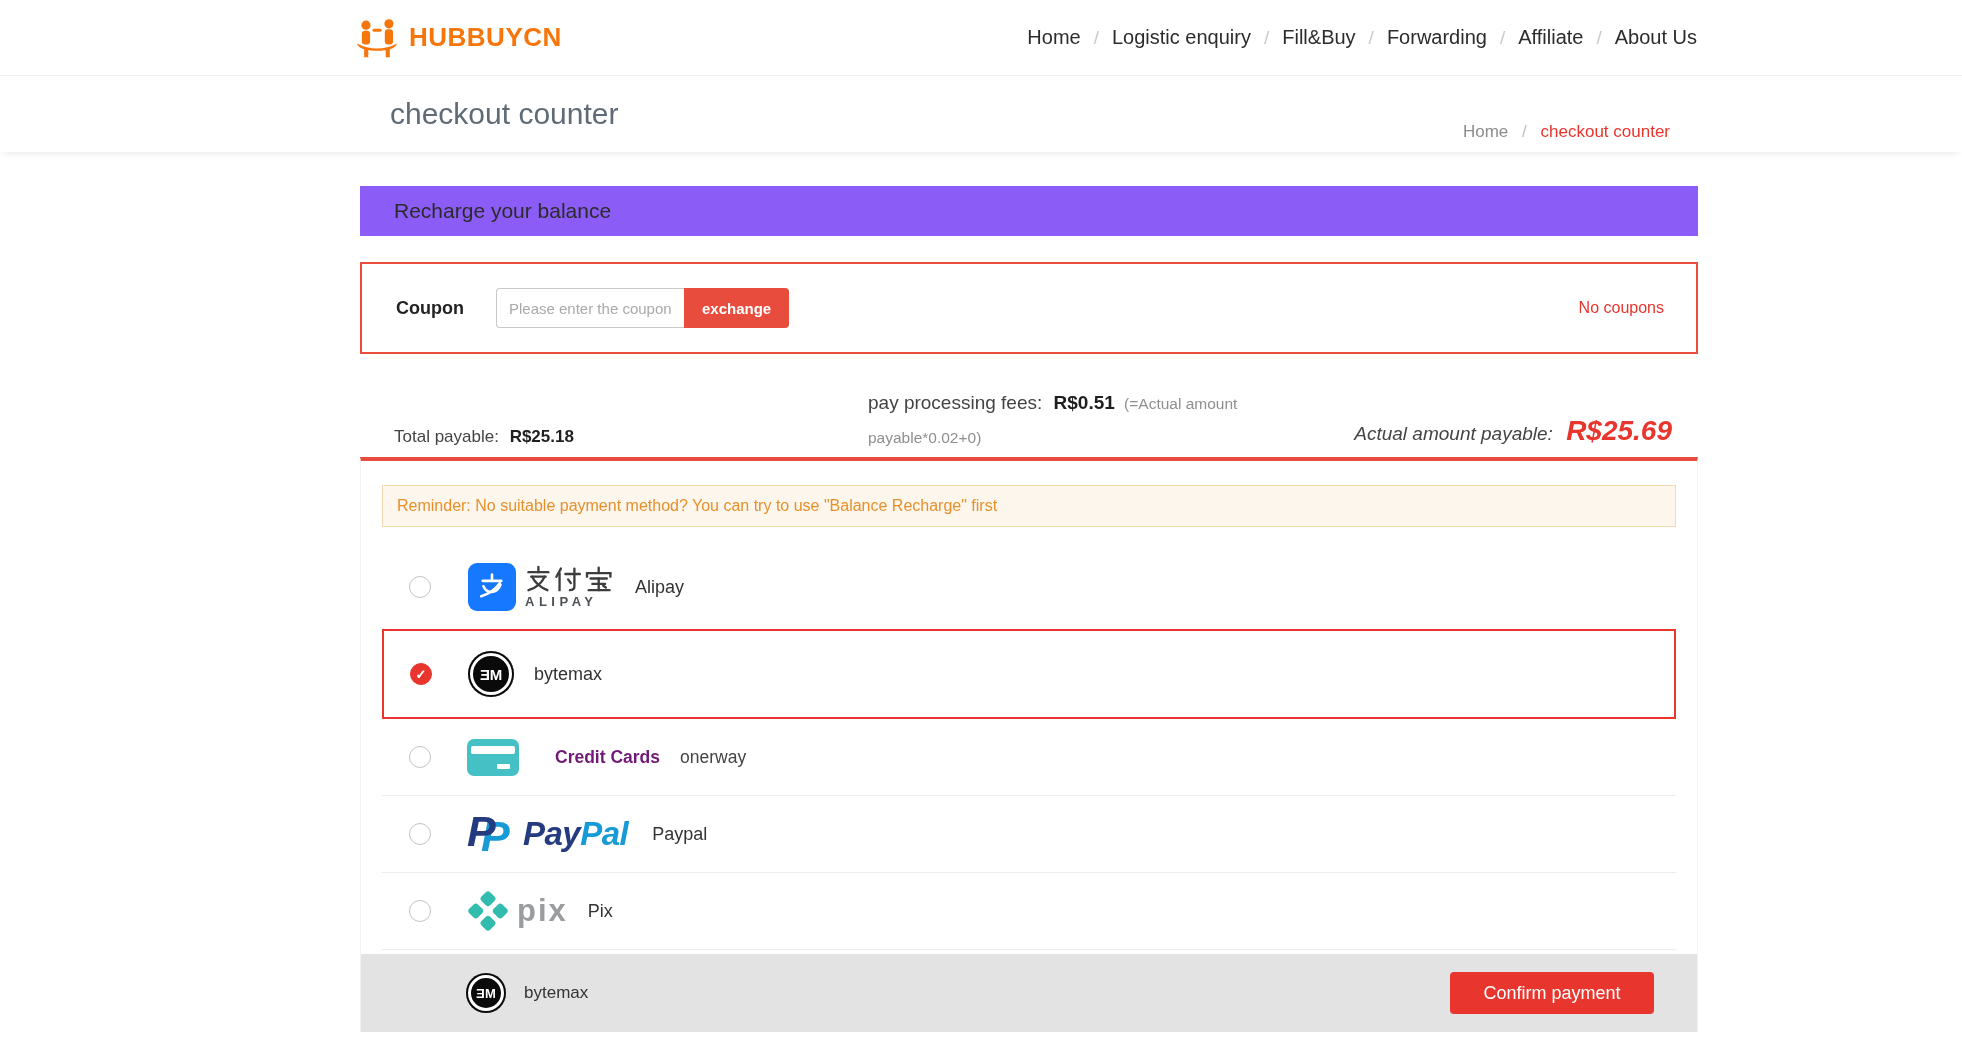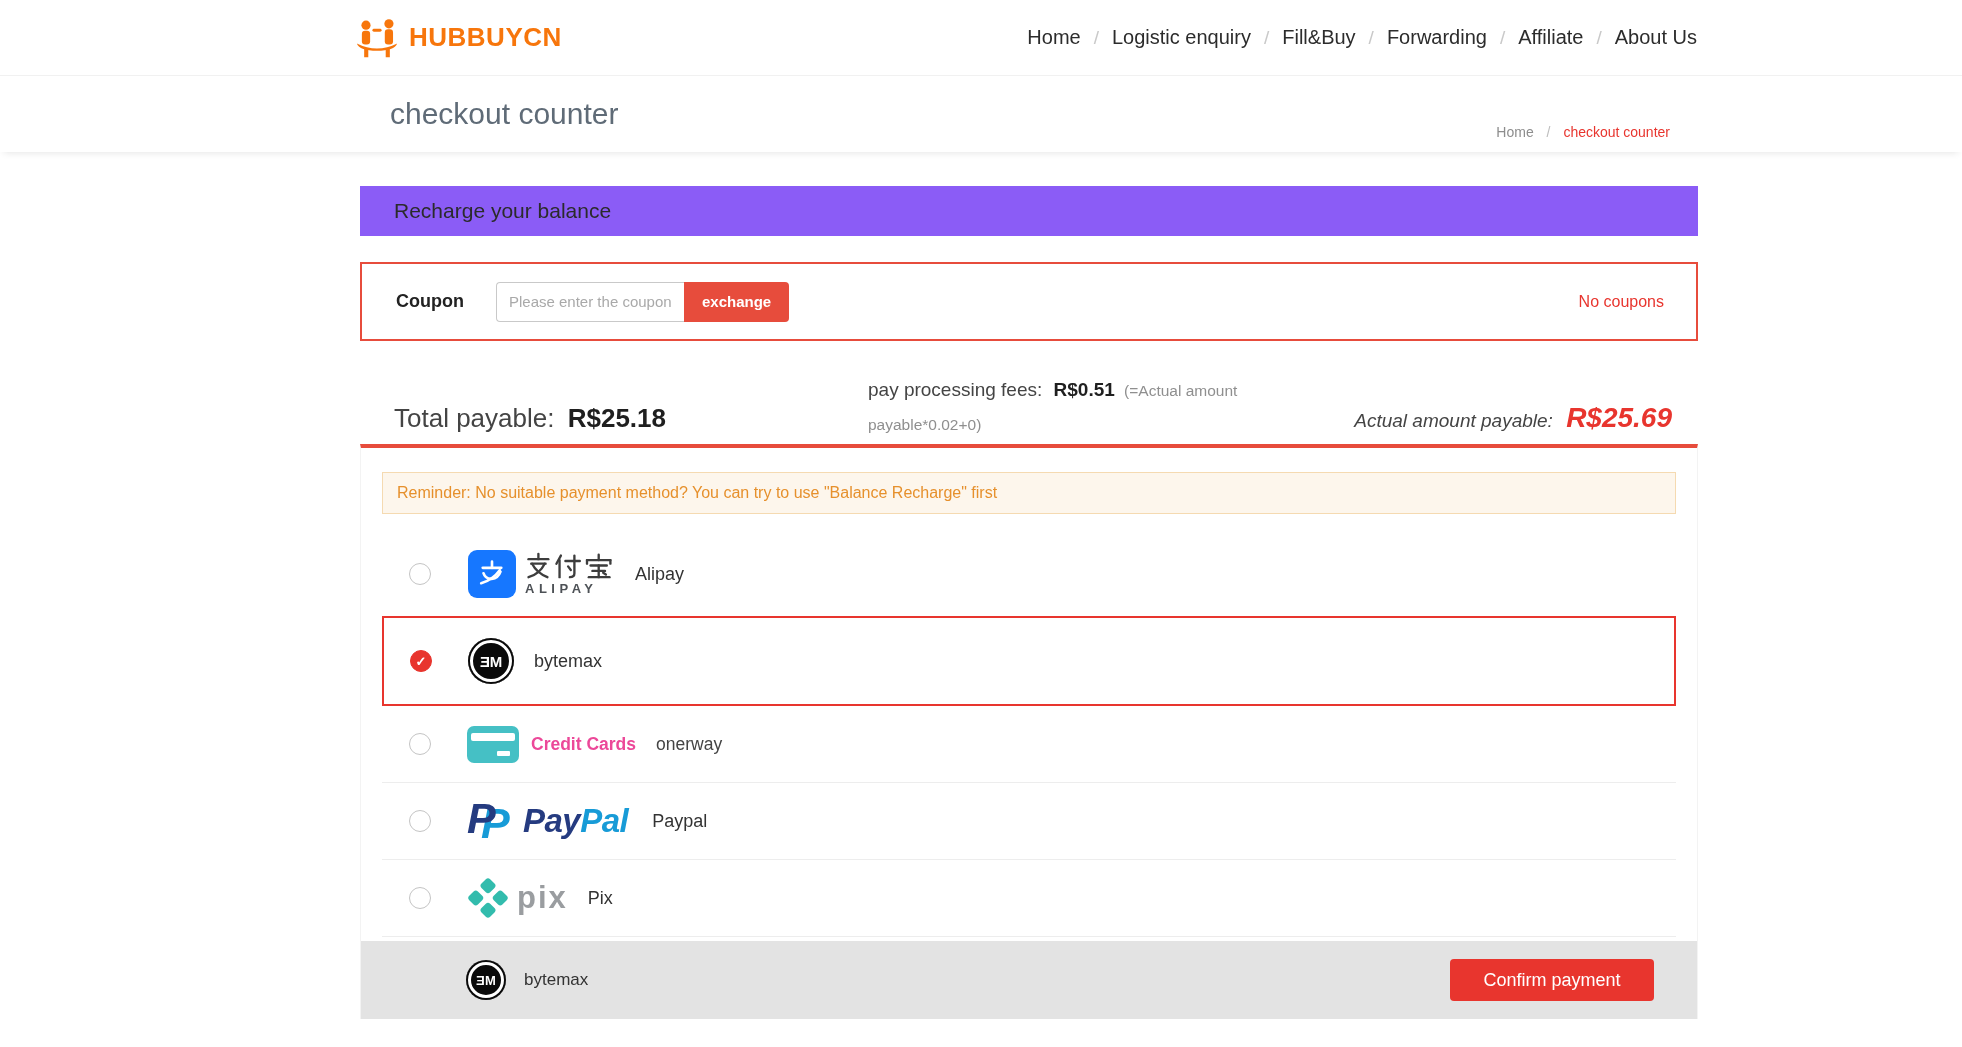--- a/index.html
+++ b/index.html
@@ -22,55 +22,55 @@
   .menu .sep { color:#c9c9c9; margin:0 13px; font-size:19px; }
 
   
   .titlebar {
     height:76px; display:flex; align-items:center; justify-content:space-between;
     padding:0 292px 0 390px; background:#fff;
     box-shadow:0 5px 7px -4px rgba(0,0,0,.10);
     position:relative; z-index:2;
   }
   .page-title { font-size:30px; color:#5f6b77; font-weight:normal; margin:0; }
-  .breadcrumb { font-size:14px;margin-top:36px; }
+  .breadcrumb { font-size:17px;margin-top:36px; }
   .breadcrumb .bc-home { color:#8d8d8d; cursor:pointer; }
   .breadcrumb .bc-sep { color:#bdbdbd; margin:0 9px; }
   .breadcrumb .bc-current { color:var(--strong-red,#e8352e); }
 
   
   .main { width:1338px; margin-left:360px; }
 
   .section-head {
     margin-top:34px; height:50px; line-height:50px; background:#8b5cf6;
     padding-left:34px; font-weight:normal; font-size:21px; color:#2b2b2b;
   }
 
   
   .coupon-box {
-    margin-top:26px; border:2px solid var(--accent-red,#e74c3c); height:79px;
+    margin-top:26px; border:2px solid var(--accent-red,#e74c3c); height:92px;
     display:flex; align-items:center; padding:0 32px 0 34px; background:#fff;
   }
   .coupon-label { font-weight:bold; font-size:18px; color:#222; }
   .coupon-input {
     margin-left:32px; width:188px; height:40px; border:1px solid #c9c9c9;
     border-right:none; border-radius:4px 0 0 4px; padding:0 12px; font-size:15px;
     color:#333; outline:none; font-family:"Liberation Sans",sans-serif;
   }
   .coupon-input::placeholder { color:#a9a9a9; }
   .exchange-btn {
     height:40px; padding:0 18px; background:var(--accent-red,#e74c3c); color:#fff;
     border:none; border-radius:0 4px 4px 0; font-weight:bold; font-size:15px; cursor:pointer;
     font-family:"Liberation Sans",sans-serif;
   }
   .coupon-status { margin-left:auto; color:var(--strong-red,#e8352e); font-weight:normal; font-size:16px; }
 
   
   .fees { margin-top:38px; display:flex; align-items:flex-end; padding:0 26px 0 34px; }
-  .fees-left { width:474px; font-size:26px; color:#444; white-space:nowrap; }
+  .fees-left { width:474px; font-size:17px; color:#444; white-space:nowrap; }
   .fees-left b { color:#1f1f1f; margin-left:6px; }
   .fees-center { width:356px; }
   .fees-line1 { white-space:nowrap; font-size:19px; color:#444; }
   .fees-line1 b { color:#1f1f1f; margin:0 4px 0 6px; }
   .fees-formula { font-size:15.5px; color:#8f8f8f; }
   .fees-line2 { margin-top:15px; font-size:15.5px; color:#8f8f8f; }
   .fees-right { flex:1; text-align:right; white-space:nowrap; font-size:19px; color:#444;font-style:italic; }
   .fees-right .actual-value { font-size:28px; font-weight:bold; color:var(--strong-red,#e8352e); margin-left:8px; }
 
   
@@ -122,21 +122,21 @@
   .bm-logo.small { width:40px; height:40px; font-size:13px; }
   .ml-36 { margin-left:36px; }
   .pay-desc {
     margin-left:30px; max-width:940px; font-size:15.5px; color:#3f3f3f; line-height:1.75;
   }
 
   
   .card-icon { width:52px; height:37px; border-radius:7px; background:var(--card-teal,#45c0c5); position:relative; margin-left:36px; flex-shrink:0; }
   .card-icon::before { content:""; position:absolute; left:4px; right:4px; top:7px; height:8px; background:#fff; border-radius:2px; }
   .card-icon::after { content:""; position:absolute; right:9px; bottom:7px; width:13px; height:5px; background:#fff; border-radius:1px; }
-  .cc-label { margin-left:12px; font-size:17.5px; font-weight:bold; color:#ec4899; }
+  .cc-label { margin-left:36px; font-size:17.5px; font-weight:bold; color:#701a75; }
   .cc-sub { margin-left:20px; font-size:17.5px; color:#444; }
 
   
   .pp-logo { display:flex; align-items:center; margin-left:36px; }
   .pp-mono { position:relative; width:54px; height:48px; font-style:italic; font-weight:bold; }
   .pp-mono .pp-light { position:absolute; left:14px; top:2px; font-size:43px; color:var(--paypal-light,#179bd7); }
   .pp-mono .pp-dark { position:absolute; left:0; top:-3px; font-size:43px; color:var(--paypal-dark,#253b80); }
   .pp-word { font-size:33px; font-weight:bold; font-style:italic; letter-spacing:-.5px; margin-left:2px; }
   .pp-word .w1 { color:var(--paypal-dark,#253b80); }
   .pp-word .w2 { color:var(--paypal-light,#179bd7); }

